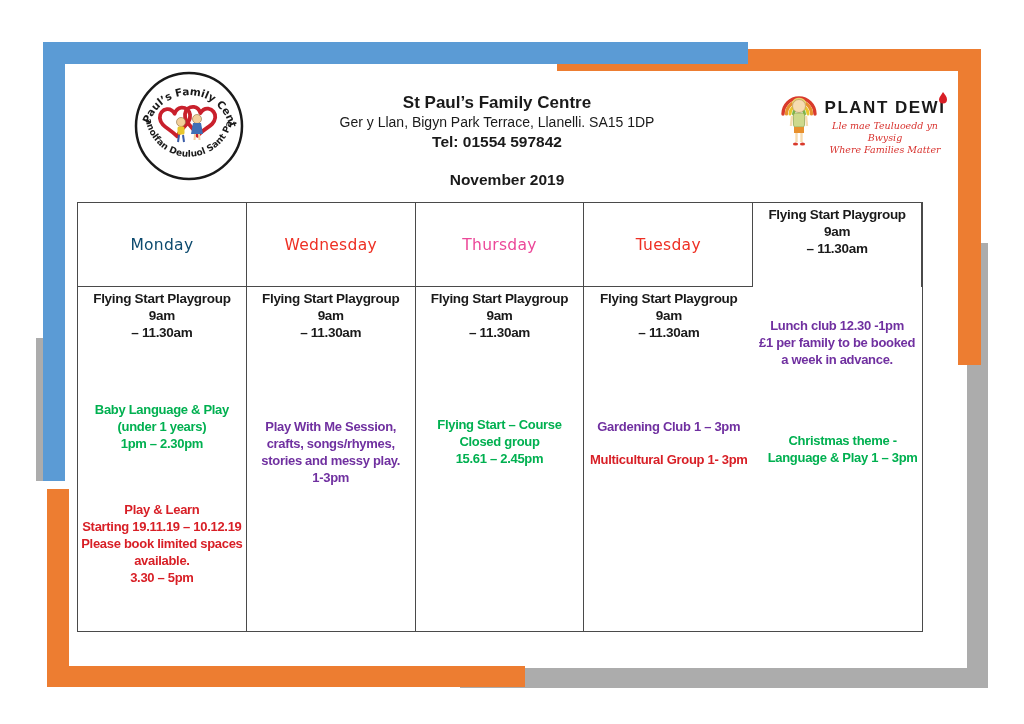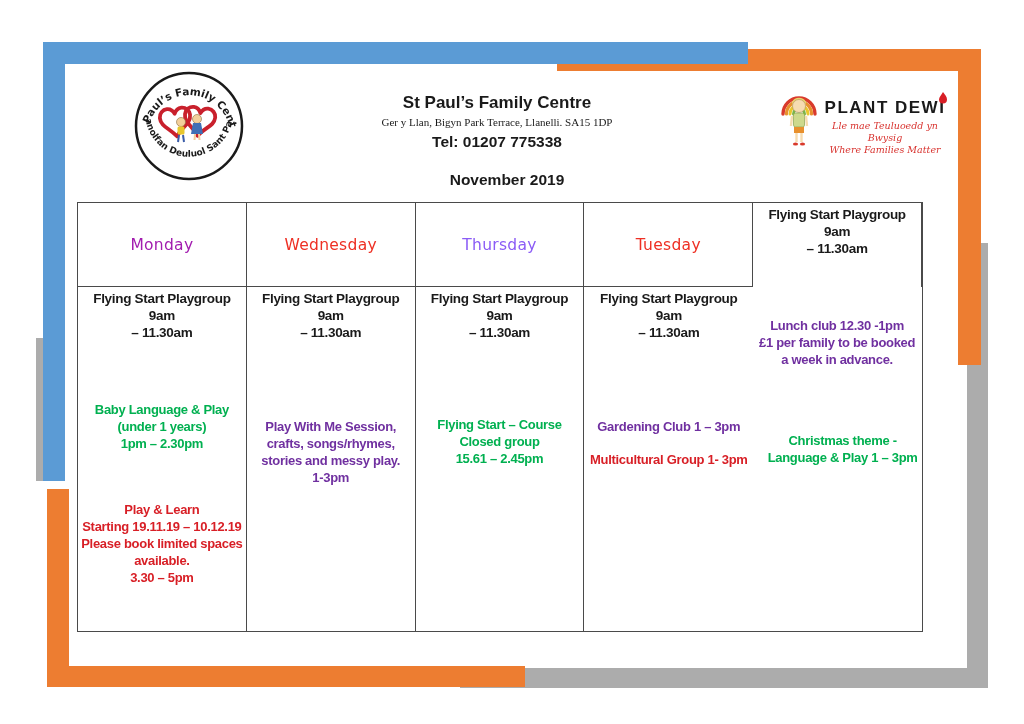--- a/index.html
+++ b/index.html
@@ -9,21 +9,21 @@
   .z1{z-index:1}.z2{z-index:2}.z3{z-index:3}
   .bar-gray{background:#acacac;}
   .bar-orange{background:#ed7d31;}
   .bar-blue{background:#5b9bd5;}
   .content{position:absolute;left:0;top:0;width:100%;height:100%;z-index:4;}
 
   
   .badge{position:absolute;left:133px;top:70px;width:112px;height:112px;}
   .hdr-center{position:absolute;left:262px;top:92px;width:470px;text-align:center;color:#1a1a1a;}
   .hdr-title{font-size:17px;font-weight:bold;line-height:21px;}
-  .hdr-address{font-size:11px;line-height:18px;font-family:Liberation Serif, serif;}
+  .hdr-address{font-size:14px;line-height:18px;}
   .hdr-tel{font-size:15.5px;font-weight:bold;line-height:21px;}
   .month{position:absolute;left:272px;top:171px;width:470px;text-align:center;
          font-size:15.5px;font-weight:bold;color:#1a1a1a;}
 
   
   .pdewi{position:absolute;left:778px;top:86px;width:170px;height:84px;}
   .pd-rainbow{position:absolute;left:0;top:0;}
   .pd-text{position:absolute;left:44px;top:12px;width:126px;text-align:center;}
   .pd-name{font-size:17px;font-weight:bold;letter-spacing:1.5px;color:#1a1a1a;
            font-family:"Liberation Sans",sans-serif;position:relative;display:inline-block;}
@@ -93,21 +93,21 @@
           <path d="M60 53 L68 53 L70 64 L58 64 Z" fill="#3f6fb5"></path>
           <line x1="62" y1="64" x2="61.5" y2="70" stroke="#f3cf9b" stroke-width="2"></line>
           <line x1="66" y1="64" x2="66.5" y2="70" stroke="#f3cf9b" stroke-width="2"></line>
         </g>
       </svg>
     </div>
 
     <div class="hdr-center">
       <div class="hdr-title">St Paul’s Family Centre</div>
       <div class="hdr-address">Ger y Llan, Bigyn Park Terrace, Llanelli. SA15 1DP</div>
-      <div class="hdr-tel">Tel: 01207 775338</div>
+      <div class="hdr-tel">Tel: 01554 597842</div>
     </div>
     <div class="month">November 2019</div>
 
     <div class="pdewi">
       <svg class="pd-rainbow" width="42" height="72" viewBox="0 0 42 72">
         <g fill="none" stroke-linecap="round">
           <path d="M5,28 A16,16 0 0 1 37,28" stroke="#d93a2b" stroke-width="3.4"></path>
           <path d="M8.5,28 A12.5,12.5 0 0 1 33.5,28" stroke="#e8902d" stroke-width="3.2"></path>
           <path d="M12,28 A9,9 0 0 1 30,28" stroke="#e8c72d" stroke-width="3"></path>
           <path d="M15.5,28 A5.5,5.5 0 0 1 26.5,28" stroke="#7ab648" stroke-width="3"></path>
@@ -131,27 +131,27 @@
             </svg>
         </span>
         <div class="pd-tag">Lle mae Teuluoedd yn Bwysig</div>
         <div class="pd-tag" style="margin-top:0;">Where Families Matter</div>
       </div>
     </div>
 
     <div class="cal">
 
       <div class="day-cell">
-          <span style="color: #a21caf;">Monday</span>
+          <span style="color: #0c4a6e;">Monday</span>
         </div>
       <div class="day-cell">
           <span style="color: rgb(238, 48, 36);">Wednesday</span>
         </div>
       <div class="day-cell">
-          <span style="color: #8b5cf6;">Thursday</span>
+          <span style="color: #ec4899;">Thursday</span>
         </div>
       <div class="day-cell">
           <span style="color: rgb(238, 48, 36);">Tuesday</span>
         </div>
 
       <div class="body-cell">
         <div class="blk morning" style="color: rgb(26, 26, 26);">Flying Start Playgroup 9am
 – 11.30am</div>
         <div class="blk c0-b0" style="color: rgb(112, 48, 160);">Lunch club 12.30 -1pm
 £1 per family to be booked

